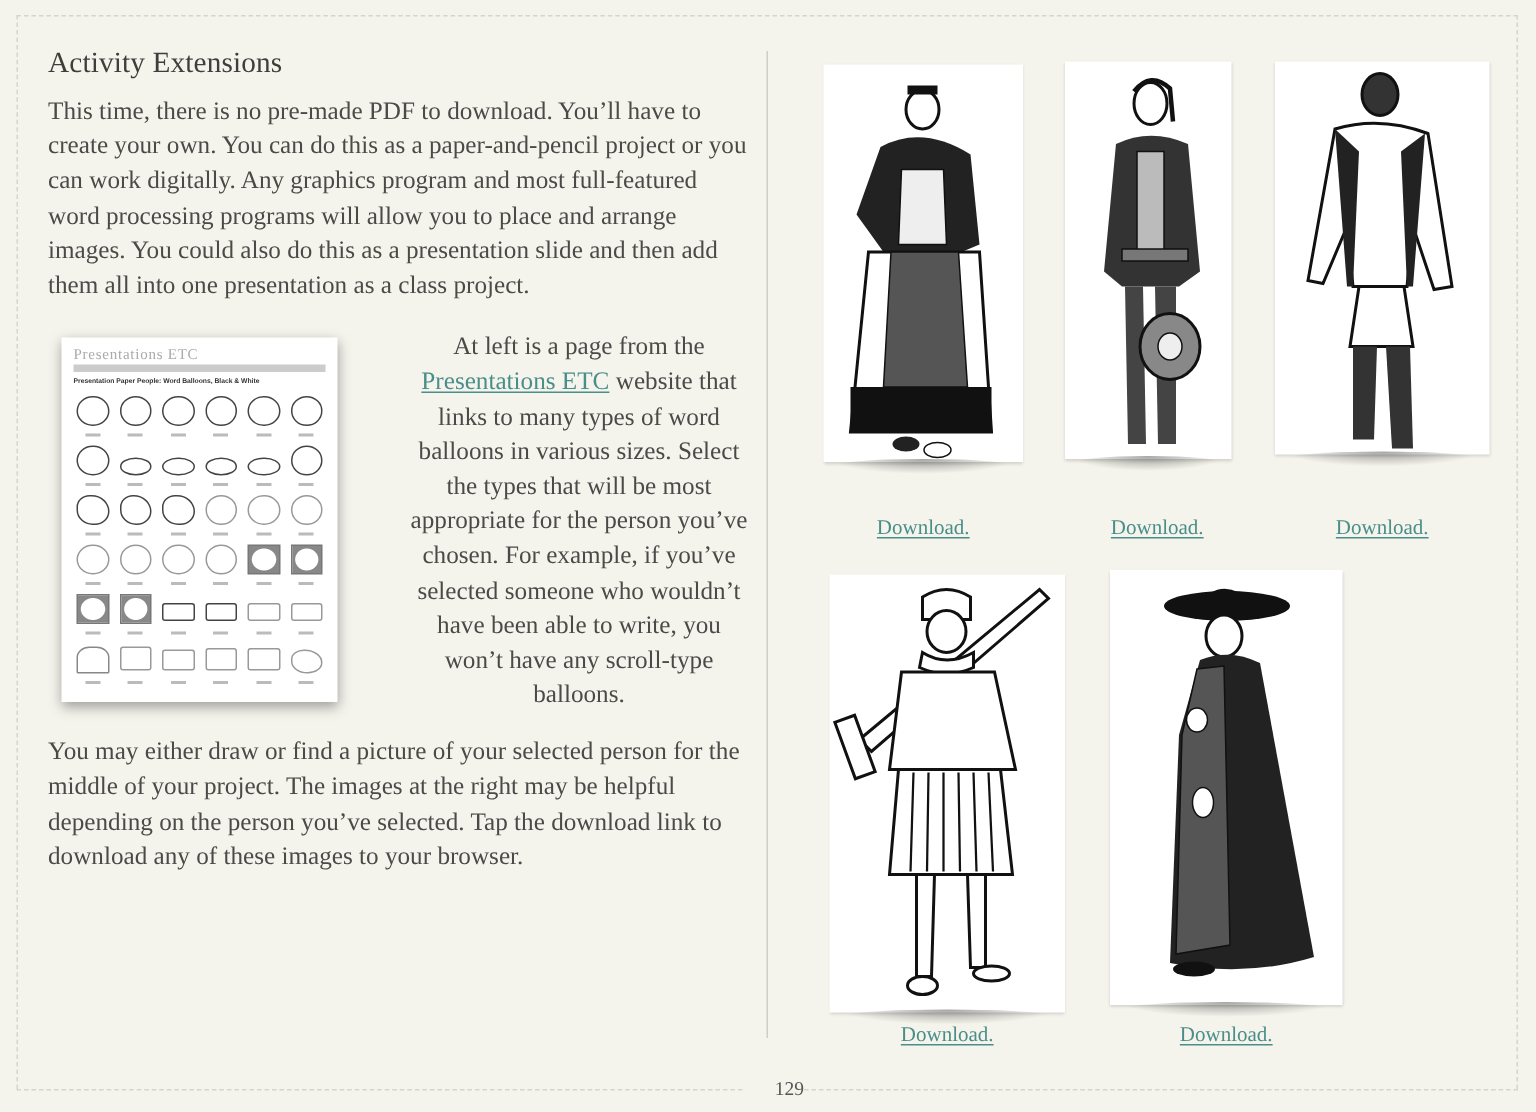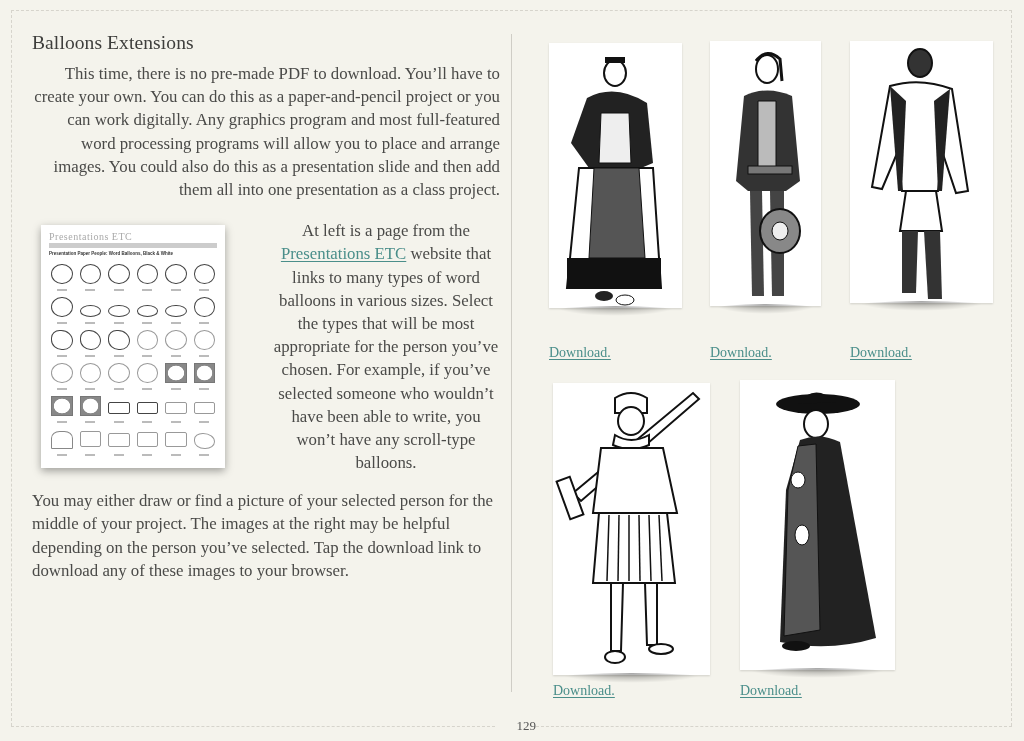--- a/index.html
+++ b/index.html
@@ -44,21 +44,21 @@
     margin-bottom: 8px;
     letter-spacing: 0.1px;
   }
   p.body {
     font-family: "Liberation Serif", serif;
     font-size: 16.8px;
     line-height: 23.2px;
     color: #4a4a48;
   }
   .p1 { margin-bottom: 23px; }
-  .p2 { margin-bottom: 18px; text-align: right; }
+  .p2 { margin-bottom: 18px; }
   .float-row { position: relative; height: 270px; }
   .thumb {
     position: absolute; left: 9px; top: 6px;
     width: 184px; height: 243px;
     background: #fff;
     box-shadow: 0 3px 8px rgba(0,0,0,0.35);
     padding: 6px 8px;
     overflow: hidden;
   }
   .thumb .site-title {
@@ -114,33 +114,34 @@
     border-radius: 50%;
   }
   .card svg { width: 100%; height: 100%; display: block; }
   .dl {
     position: absolute;
     font-family: "Liberation Serif", serif;
     font-size: 14px;
     color: #4a8e8a;
     text-decoration: underline;
     text-underline-offset: 2px;
+    text-align: center;
   }
 </style>
 </head>
 <body>
 
 <div class="page-frame"></div>
 <div class="bottom-rule-left"></div>
 <div class="bottom-rule-right"></div>
 <div class="page-number">129</div>
 <div class="column-divider"></div>
 
 <div class="left-col">
-  <h1>Balloons Extensions</h1>
+  <h1>Activity Extensions</h1>
   <p class="body p2">This time, there is no pre-made PDF to download. You’ll have to create your own. You can do this as a paper-and-pencil project or you can work digitally. Any graphics program and most full-featured word processing programs will allow you to place and arrange images. You could also do this as a presentation slide and then add them all into one presentation as a class project.</p>
 
   <div class="float-row">
     <div class="thumb">
       <div class="site-title">Presentations ETC</div>
       <div class="breadcrumb-bar"></div>
       <div class="thumb-heading">Presentation Paper People: Word Balloons, Black &amp; White</div>
       <div class="balloon-grid">
         <div class="balloon">
             <div class="shape"></div>

